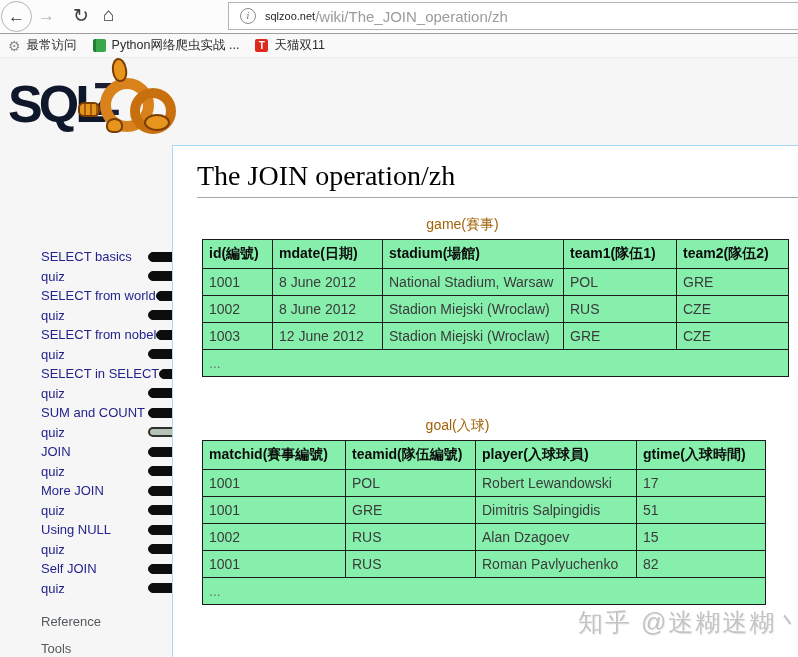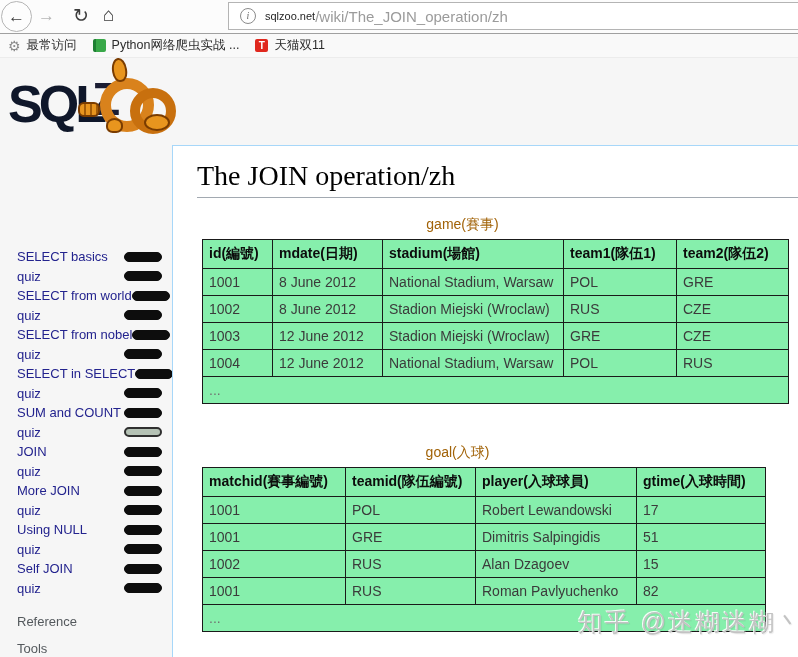--- a/index.html
+++ b/index.html
@@ -42,21 +42,21 @@
   .ring{position:absolute;border-radius:50%;box-sizing:border-box;}
   .ring1{left:94px;top:16px;width:54px;height:54px;border:11px solid #d9821c;z-index:2;}
   .ring2{left:124px;top:26px;width:46px;height:46px;border:10px solid #c8700e;z-index:2;}
   .critter{position:absolute;background:#e8951e;border:2px solid #7a3c00;box-sizing:border-box;z-index:3;}
   .kangaroo{left:106px;top:-4px;width:15px;height:24px;border-radius:50% 50% 45% 45%;transform:rotate(-8deg);}
   .tiger{left:72px;top:40px;width:22px;height:15px;border-radius:6px;
     background:repeating-linear-gradient(90deg,#e8951e 0 4px,#a35c08 4px 6px);}
   .cub{left:100px;top:56px;width:17px;height:15px;border-radius:50% 50% 40% 40%;}
   .rabbit{left:138px;top:52px;width:26px;height:17px;border-radius:50%;}
   
-  .sidebar{position:absolute;left:17px;top:189px;width:145px;}
+  .sidebar{position:absolute;left:41px;top:189px;width:145px;}
   .side-row{height:19.5px;display:flex;align-items:center;justify-content:space-between;}
   .side-link{font-size:13px;color:#23238e;text-decoration:none;white-space:nowrap;}
   .pill{border-radius:5px;box-sizing:border-box;flex:none;}
   .pill-black{width:38px;height:10px;background:#0d0d0d;border:1px solid #0d0d0d;}
   .pill-green{width:38px;height:10px;background:#b5c2b5;border:2px solid #2f2f2f;}
   .side-footer{font-size:13px;color:#54595d;}
   .side-footer.ref{margin-top:16px;}
   .side-footer.tools{margin-top:12px;}
   
   .content{position:absolute;left:172px;top:87px;right:0;bottom:-20px;background:#fff;
@@ -248,27 +248,20 @@
               <td>CZE</td>
             </tr>
             <tr>
               <td>1003</td>
               <td>12 June 2012</td>
               <td>Stadion Miejski (Wroclaw)</td>
               <td>GRE</td>
               <td>CZE</td>
             </tr>
             <tr>
-              <td>1004</td>
-              <td>12 June 2012</td>
-              <td>National Stadium, Warsaw</td>
-              <td>POL</td>
-              <td>RUS</td>
-            </tr>
-            <tr>
               <td colspan="5" class="ellipsis">...</td>
             </tr>
           </tbody>
       </table>
       <div class="tbl-caption cap2" style="margin-top:40px;">goal(入球)</div>
       <table class="datatable t-goal">
         <thead>
             <tr>
               <th>matchid(賽事編號)</th>
               <th>teamid(隊伍編號)</th>

